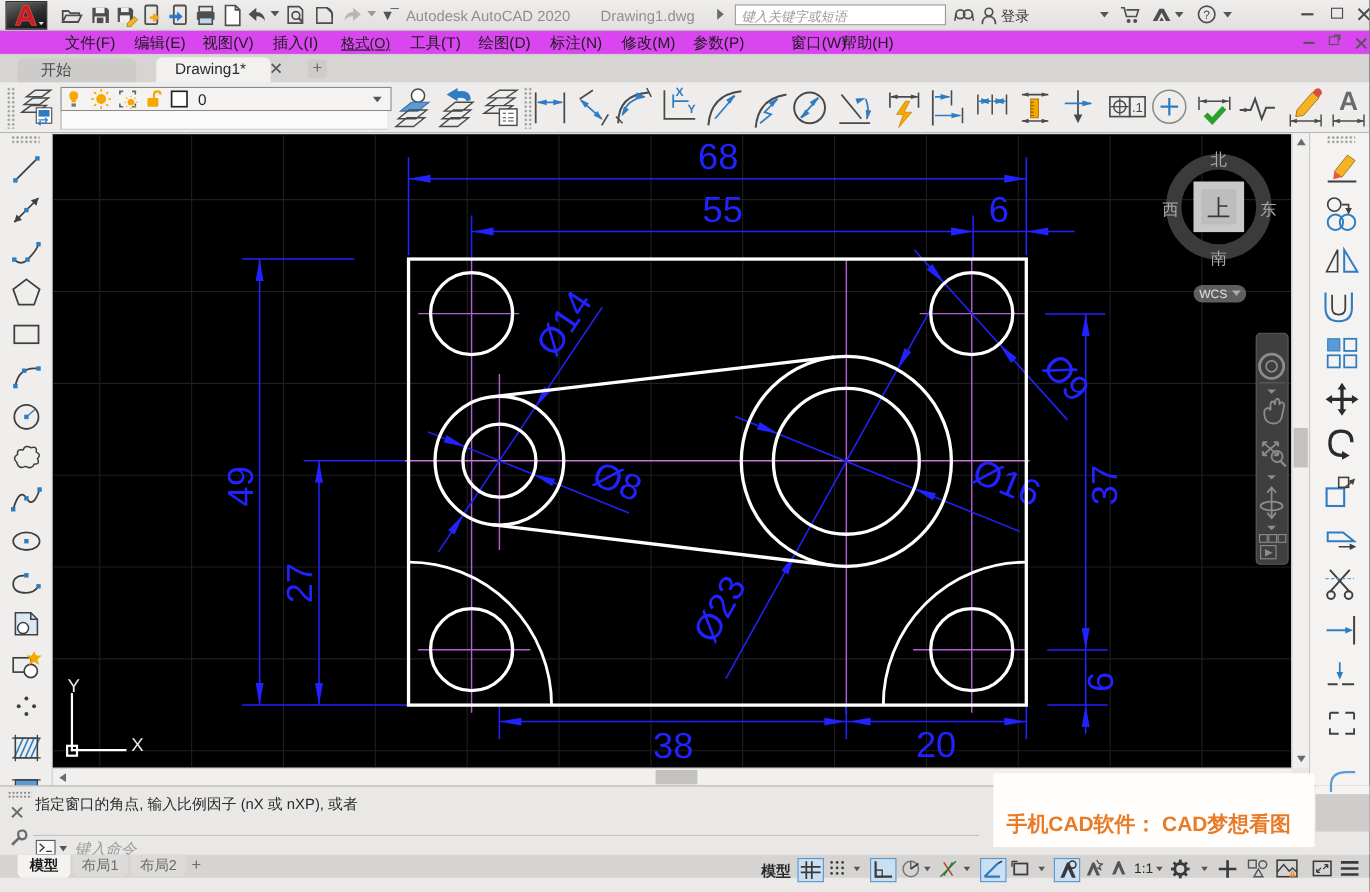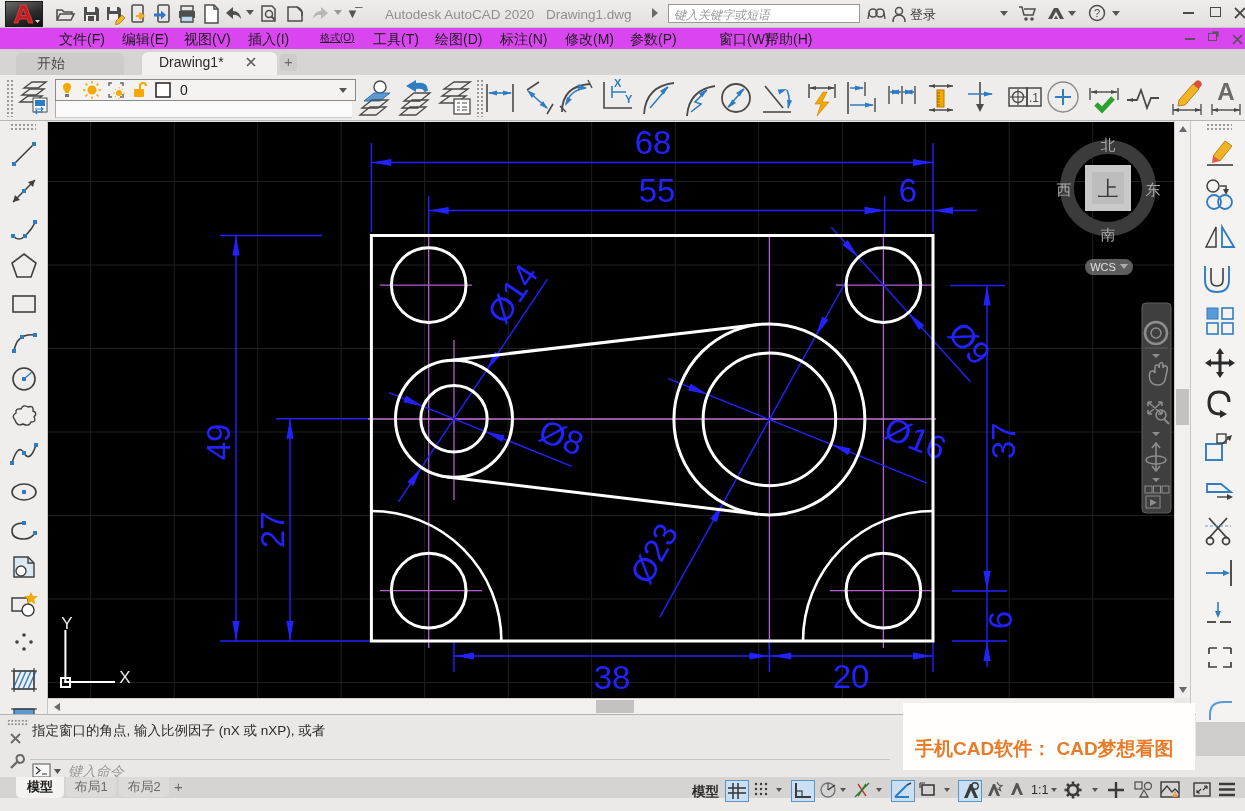--- a/index.html
+++ b/index.html
@@ -82,21 +82,21 @@
         <path d="M13 4 q 6 2 5 9" fill="none" stroke="#4e4e4e" stroke-width="1.5"></path>
       </svg>
     </div>
 <div class="abs" style="left:310px;top:3px;width:22px;height:22px;">
       <svg width="22" height="22">
         <path d="M18 10 L11 4 L11 8 Q4 8 3 16 Q7 11 11 12 L11 16 Z" fill="#b9b7b5"></path>
       </svg>
     </div>
 <div class="abs" style="left:334px;top:10px;width:0;height:0;border-left:4px solid transparent;border-right:4px solid transparent;border-top:5px solid #9a9895;"></div>
 <div class="abs" style="left:346px;top:6px;color:#555;font-size:13px;">▼̅</div>
-<div class="abs" style="left:385px;top:7px;font-size:13.5px;color:#918f8d;">Autodesk AutoCAD 2020</div>
+<div class="abs" style="left:369px;top:7px;font-size:13.5px;color:#918f8d;">Autodesk AutoCAD 2020</div>
 <div class="abs" style="left:546px;top:7px;font-size:13.5px;color:#918f8d;">Drawing1.dwg</div>
 <div class="abs" style="left:652px;top:8px;width:0;height:0;border-top:5px solid transparent;border-bottom:5px solid transparent;border-left:6px solid #6a6a6a;"></div>
 <div class="abs" style="left:668px;top:4px;width:192px;height:19px;background:#fff;border:1px solid #9a9895;font-style:italic;color:#9a9a9a;font-size:12px;padding:2px 5px;">键入关键字或短语</div>
 <div class="abs" style="left:866px;top:4px;">
 <svg width="20" height="20">
         <circle cx="7" cy="9" r="4" fill="none" stroke="#4e4e4e" stroke-width="1.6"></circle>
         <circle cx="14" cy="9" r="4" fill="none" stroke="#4e4e4e" stroke-width="1.6"></circle>
         <path d="M3 9 L2 15 M18 9 L19 15" stroke="#4e4e4e" stroke-width="1.4"></path>
       </svg>
     </div>
@@ -134,39 +134,39 @@
       <svg width="14" height="20">
         <path d="M2 5 L12 15 M12 5 L2 15" stroke="#4a4a4a" stroke-width="1.8"></path>
       </svg>
     </div>
 </div>
 <div class="abs" style="left:0;top:28px;width:1245px;height:22px;background:#d946ef;border-bottom:1px solid #cfcdcb;">
 <div class="abs" style="left:59px;top:3px;font-size:14px;color:#1c1c1c;">文件(F)</div>
 <div class="abs" style="left:122px;top:3px;font-size:14px;color:#1c1c1c;">编辑(E)</div>
 <div class="abs" style="left:184px;top:3px;font-size:14px;color:#1c1c1c;">视图(V)</div>
 <div class="abs" style="left:248px;top:3px;font-size:14px;color:#1c1c1c;">插入(I)</div>
-<div class="abs" style="left:320px;top:3px;font-size:10px;color:#1c1c1c;text-decoration:underline;">格式(O)</div>
+<div class="abs" style="left:310px;top:3px;font-size:13px;color:#1c1c1c;text-decoration:underline;">格式(O)</div>
 <div class="abs" style="left:373px;top:3px;font-size:14px;color:#1c1c1c;">工具(T)</div>
 <div class="abs" style="left:435px;top:3px;font-size:14px;color:#1c1c1c;">绘图(D)</div>
 <div class="abs" style="left:500px;top:3px;font-size:14px;color:#1c1c1c;">标注(N)</div>
 <div class="abs" style="left:565px;top:3px;font-size:14px;color:#1c1c1c;">修改(M)</div>
 <div class="abs" style="left:630px;top:3px;font-size:14px;color:#1c1c1c;">参数(P)</div>
 <div class="abs" style="left:695px;top:3px;font-size:14px;color:#1c1c1c;margin-left:24px;">窗口(W)</div>
 <div class="abs" style="left:765px;top:3px;font-size:14px;color:#1c1c1c;">帮助(H)</div>
 <div class="abs" style="left:1185px;top:10px;width:10px;height:2px;background:#555;"></div>
 <div class="abs" style="left:1208px;top:5px;width:9px;height:8px;border:1.4px solid #555;box-shadow:3px -3px 0 -1.4px #555;"></div>
 <div class="abs" style="left:1231px;top:3px;">
       <svg width="13" height="16">
         <path d="M2 4 L11 13 M11 4 L2 13" stroke="#555" stroke-width="1.7"></path>
       </svg>
     </div>
 </div>
 <div class="abs" style="left:0;top:50px;width:1245px;height:25px;background:#d7d5d3;">
 <div class="abs" style="left:16px;top:3px;width:108px;height:22px;background:#cecccb;border-radius:6px 6px 0 0;color:#4a4a4a;font-size:14px;text-align:left;padding:2px 0 0 21px;font-family:Liberation Serif, serif;">开始</div>
-<div class="abs" style="left:142px;top:2px;width:135px;height:23px;background:#f2f1f0;border-radius:6px 6px 0 0;color:#2a2a2a;font-size:14px;padding:2px 0 0 17px;">Drawing1*</div>
+<div class="abs" style="left:142px;top:2px;width:104px;height:23px;background:#f2f1f0;border-radius:6px 6px 0 0;color:#2a2a2a;font-size:14px;padding:2px 0 0 17px;">Drawing1*</div>
 <div class="abs" style="left:244px;top:5px;">
       <svg width="14" height="14">
         <path d="M3 3 L11 11 M11 3 L3 11" stroke="#5a5a5a" stroke-width="1.6"></path>
       </svg>
     </div>
 <div class="abs" style="left:280px;top:4px;width:17px;height:17px;background:#cecccb;border-radius:3px;color:#6a6a6a;font-size:15px;text-align:center;line-height:16px;">+</div>
 </div>
 <div class="abs" style="left:0;top:75px;width:1245px;height:46px;background:#eeedeb;border-bottom:1px solid #b9b7b5;">
 <div class="abs" style="left:6px;top:4px;width:8px;height:38px;background-image:radial-gradient(circle,#9a9a9a 1px,transparent 1.2px);background-size:4px 4px;"></div>
 <div class="abs" style="left:16px;top:3px;">

